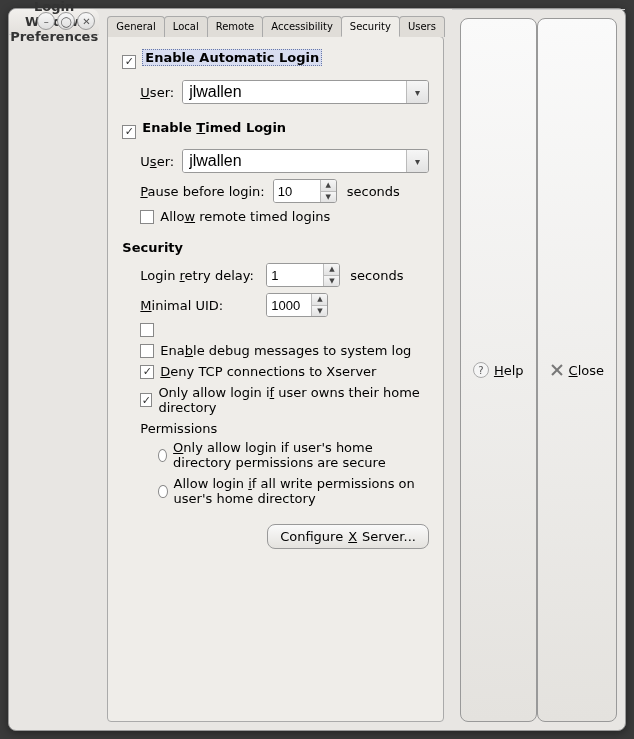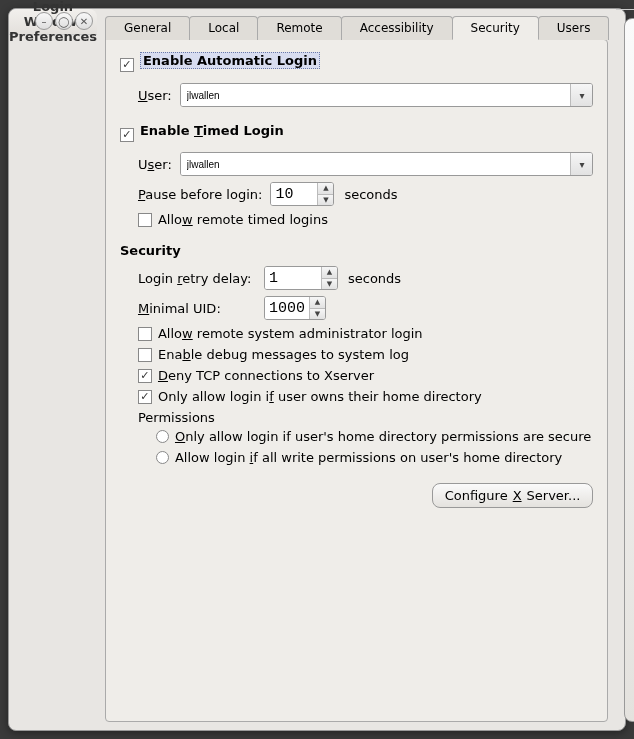--- a/index.html
+++ b/index.html
@@ -68,28 +68,28 @@
     display: flex;
     flex-direction: column;
   }
   .tabs {
     display: flex;
     position: relative;
     top: 1px;
     z-index: 2;
   }
   .tab {
-    padding: 4px 18px;
+    padding: 4px 8px;
     border: 1px solid #aaa;
     border-bottom: none;
     background: #e0ddd8;
     margin-right: -1px;
     border-radius: 4px 4px 0 0;
     cursor: pointer;
-    font-size: 12px;
+    font-size: 10px;
   }
   .tab.active {
     background: #efede9;
     border-bottom: 1px solid #efede9;
     position: relative;
     z-index: 3;
   }
   .tab-panel {
     flex: 1;
     border: 1px solid #aaa;
@@ -146,21 +146,21 @@
     border: 1px solid #999;
     background: #fff;
     height: 24px;
     border-radius: 3px;
     overflow: hidden;
   }
   .combo-input {
     flex: 1;
     border: none;
     padding: 2px 6px;
-    font-size: 10px;
+    font-size: 16px;
     outline: none;
     background: #fff;
   }
   .combo-btn {
     width: 22px;
     border-left: 1px solid #bbb;
     display:flex; align-items:center; justify-content:center;
     background: linear-gradient(#f6f6f6,#e2e2e2);
     cursor:pointer;
     font-size: 10px;
@@ -171,24 +171,23 @@
     border:1px solid #999;
     height: 24px;
     background:#fff;
     border-radius:3px;
     overflow:hidden;
   }
   .spinner input {
     width: 46px;
     border:none;
     padding:2px 4px;
-    font-size:15px;
+    font-size:13px;
     outline:none;
     background:#fff;
-    font-family:Liberation Mono, monospace;
   }
   .spinner-btns {
     width:16px;
     display:flex;
     flex-direction:column;
     border-left:1px solid #bbb;
   }
   .spinner-btns div {
     flex:1;
     display:flex;align-items:center;justify-content:center;
@@ -323,21 +322,20 @@
           <input style="width: 44px;" value="1000">
           <div class="spinner-btns">
             <div>▲</div>
             <div>▼</div>
           </div>
         </div>
       </div>
 
       <div class="row subgroup">
         <span class="check"></span>
-        <span>Allo<span class="underline">w</span> remote system administrator login</span>
       </div>
       <div class="row subgroup">
         <span class="check"></span>
         <span>Ena<span class="underline">b</span>le debug messages to system log</span>
       </div>
       <div class="row subgroup">
         <span class="check checked"></span>
         <span><span class="underline">D</span>eny TCP connections to Xserver</span>
       </div>
       <div class="row subgroup">

